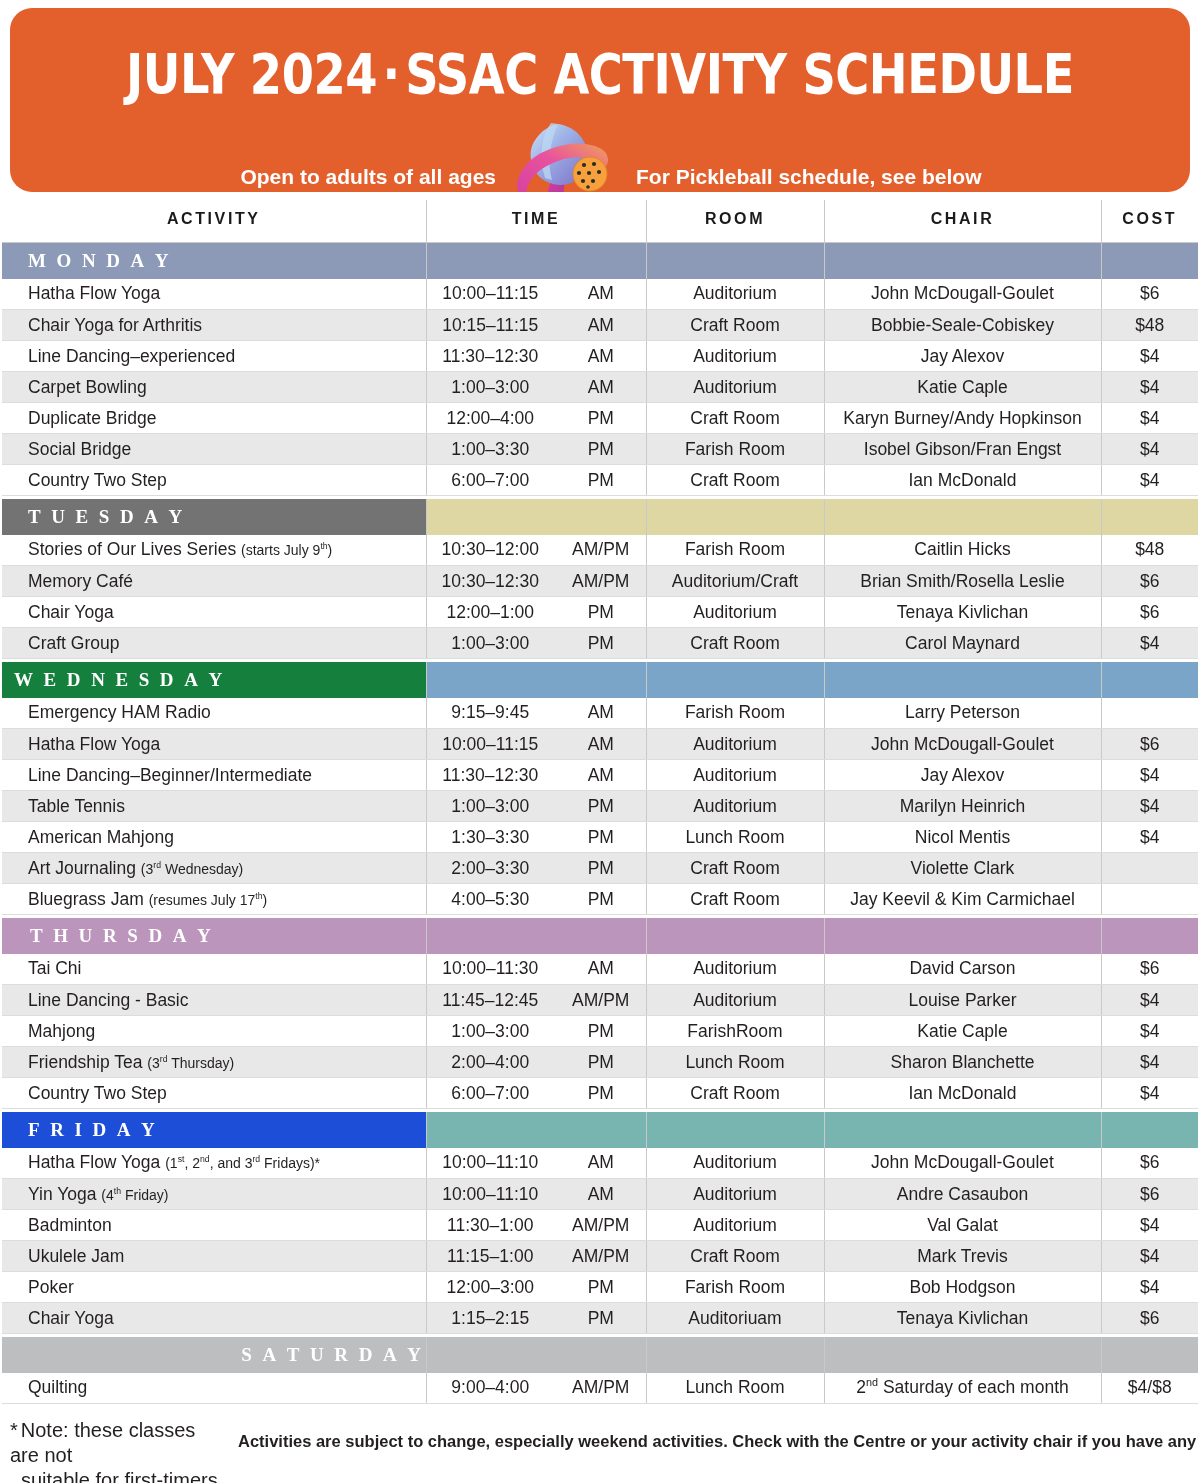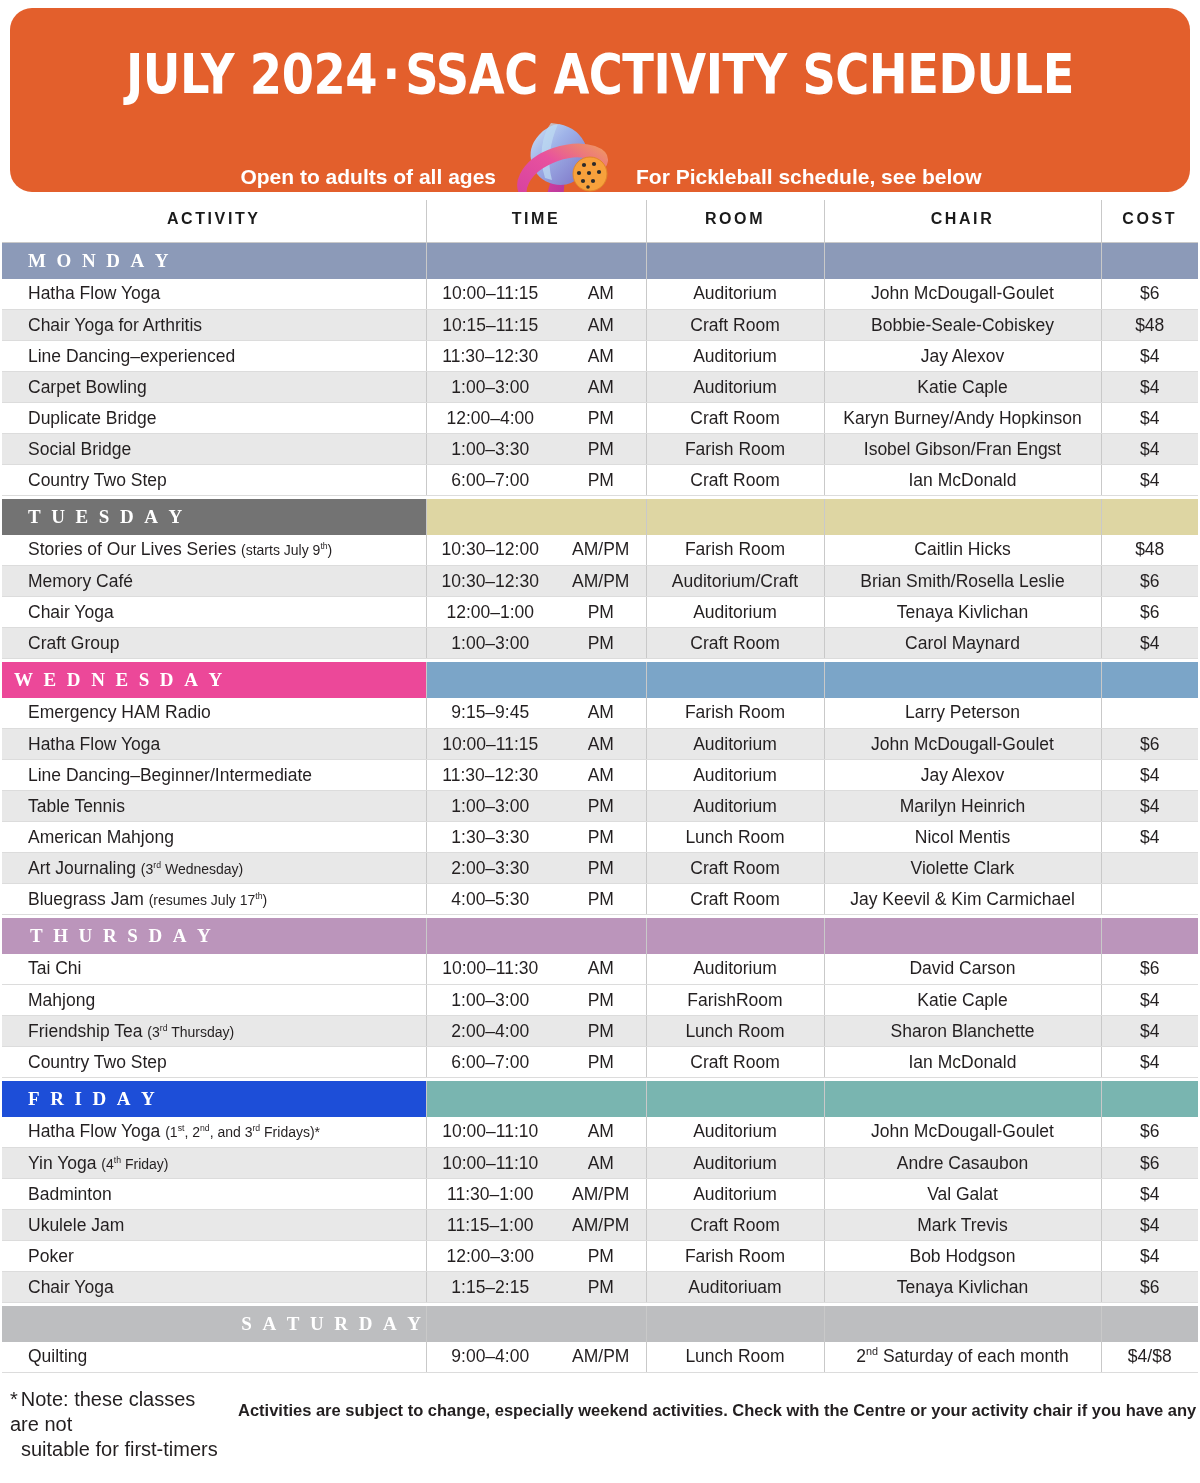--- a/index.html
+++ b/index.html
@@ -326,21 +326,21 @@
         <td class="t-time vl">1:00–3:00</td>
         <td class="t-ap">PM</td>
         <td class="t-room vl">Craft Room</td>
         <td class="t-chair vl">Carol Maynard</td>
         <td class="t-cost vl">$4</td>
       </tr>
       <tr class="spacer">
         <td colspan="6"></td>
       </tr>
       <tr class="dayrow">
-        <td class="daylabel" style="background: #ec4899; padding-left: 12px;">W E D N E S D A Y</td>
+        <td class="daylabel" style="background: #15803d; padding-left: 12px;">W E D N E S D A Y</td>
         <td colspan="2" class="vl" style="background: rgb(123, 165, 200);"></td>
         <td class="vl" style="background: rgb(123, 165, 200);"></td>
         <td class="vl" style="background: rgb(123, 165, 200);"></td>
         <td class="vl" style="background: rgb(123, 165, 200);"></td>
       </tr>
       <tr class="norm">
         <td class="t-act"><span>Emergency HAM Radio</span></td>
         <td class="t-time vl">9:15–9:45</td>
         <td class="t-ap">AM</td>
         <td class="t-room vl">Farish Room</td>
@@ -405,20 +405,28 @@
         <td class="vl" style="background: rgb(187, 149, 187);"></td>
         <td class="vl" style="background: rgb(187, 149, 187);"></td>
       </tr>
       <tr class="norm">
         <td class="t-act"><span>Tai Chi</span></td>
         <td class="t-time vl">10:00–11:30</td>
         <td class="t-ap">AM</td>
         <td class="t-room vl">Auditorium</td>
         <td class="t-chair vl">David Carson</td>
         <td class="t-cost vl">$6</td>
+      </tr>
+      <tr class="alt">
+        <td class="t-act"><span>Line Dancing - Basic</span></td>
+        <td class="t-time vl">11:45–12:45</td>
+        <td class="t-ap">AM/PM</td>
+        <td class="t-room vl">Auditorium</td>
+        <td class="t-chair vl">Louise Parker</td>
+        <td class="t-cost vl">$4</td>
       </tr>
       <tr class="norm">
         <td class="t-act"><span>Mahjong</span></td>
         <td class="t-time vl">1:00–3:00</td>
         <td class="t-ap">PM</td>
         <td class="t-room vl">FarishRoom</td>
         <td class="t-chair vl">Katie Caple</td>
         <td class="t-cost vl">$4</td>
       </tr>
       <tr class="alt">

